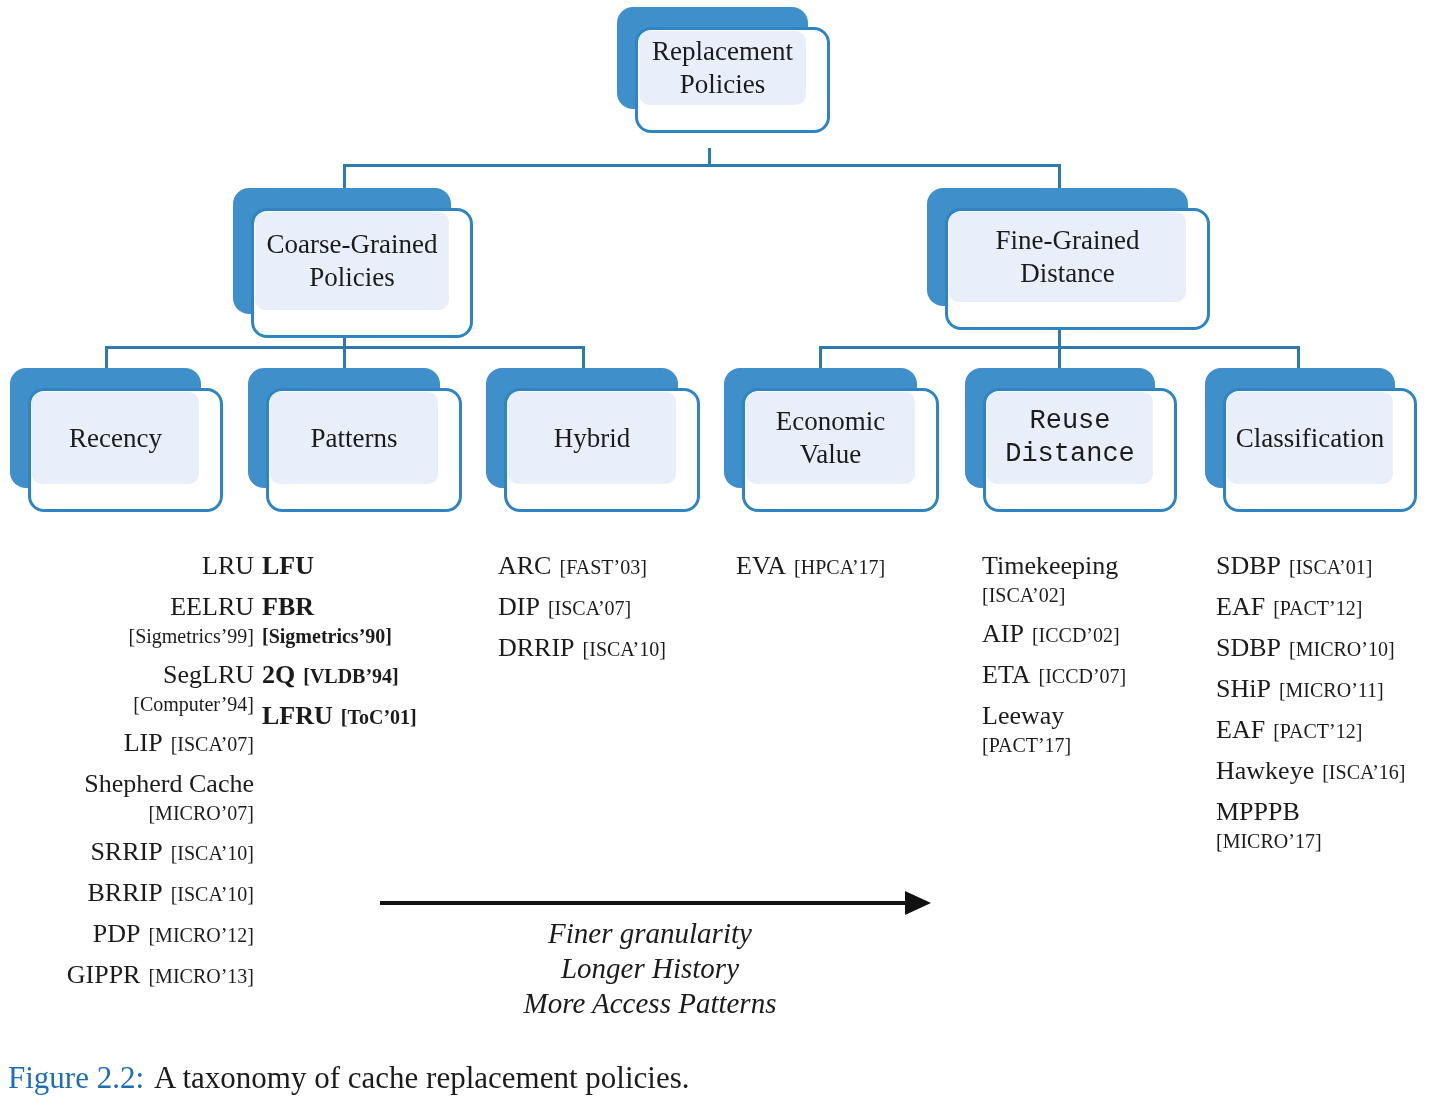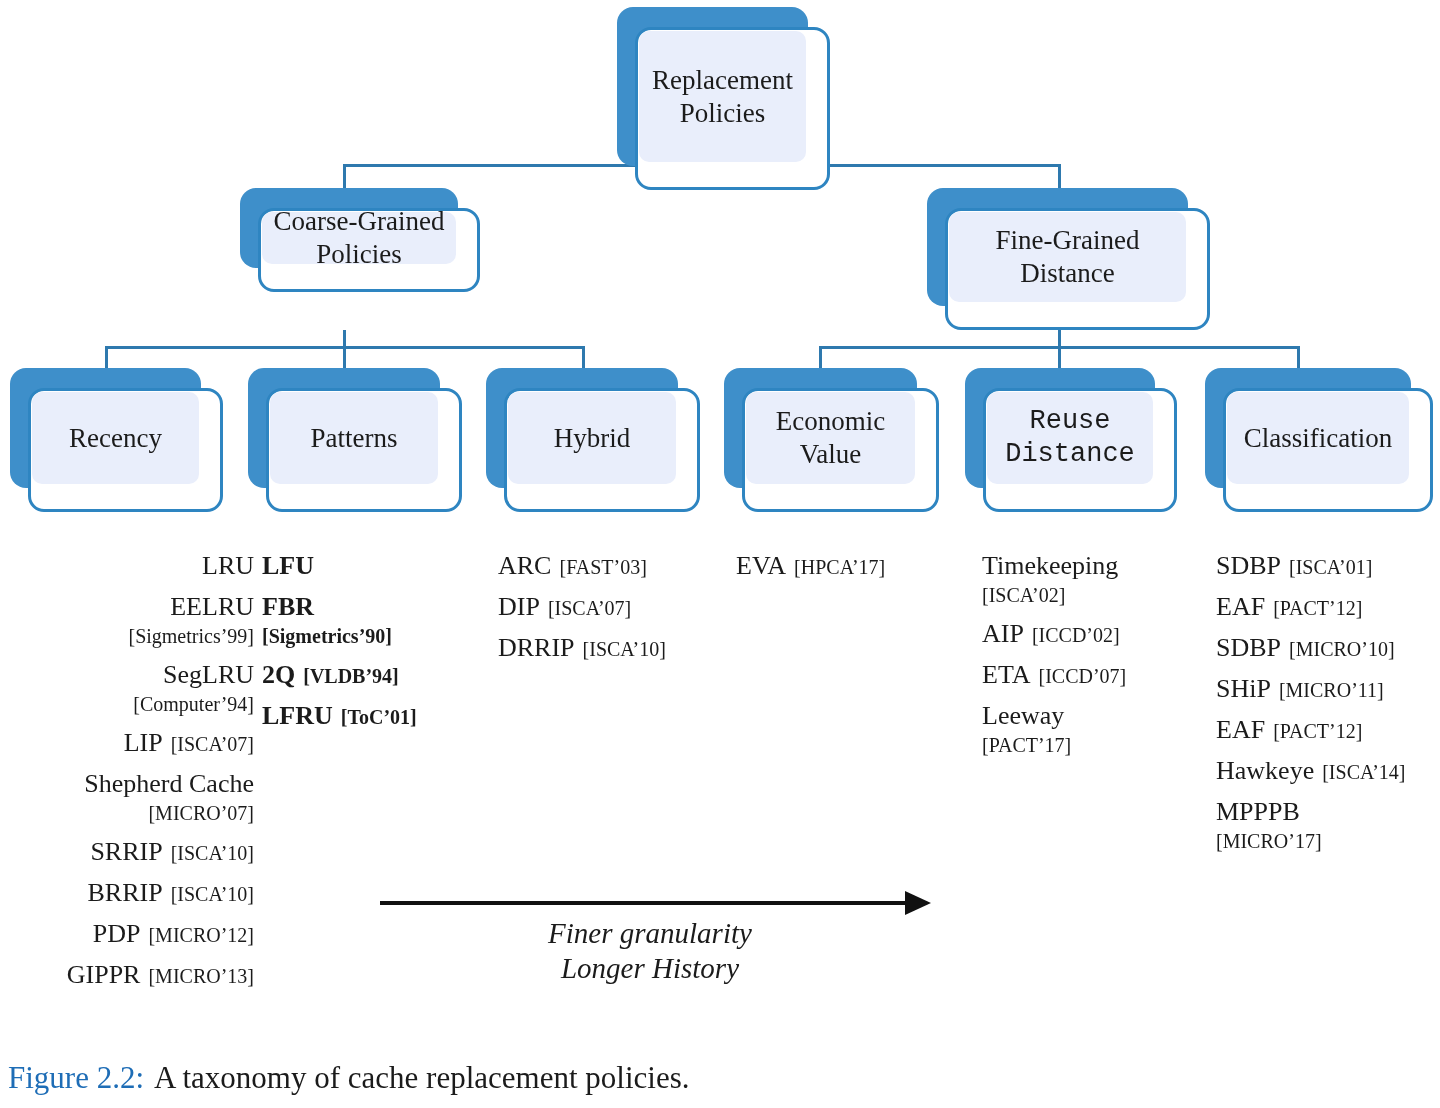--- a/index.html
+++ b/index.html
@@ -18,29 +18,29 @@
                  background:var(--node_back,#3e8fca); border-radius:16px; }
   .node .front { position:absolute; left:18px; top:20px; right:0; bottom:0;
                  background:#ffffff; border:3px solid var(--node_border,#2e85c1);
                  border-radius:16px; box-sizing:border-box; }
   .node .fillbox { position:absolute; left:22px; top:24px; right:24px; bottom:28px;
                  background:var(--node_fill,#e9eefb); border-radius:10px; }
   .node .label { position:absolute; left:22px; top:24px; right:24px; bottom:28px;
                  display:flex; align-items:center; justify-content:center;
                  text-align:center; font-size:27px; line-height:1.22; padding:0 4px; }
 
-  .n-root          { left:617px; top:7px;   width:213px; height:183px;border-radius:28px; }
-  .n-coarse        { left:240px; top:188px; width:240px; height:104px;border-radius:16px; }
+  .n-root          { left:617px; top:7px;   width:213px; height:126px;border-radius:28px; }
+  .n-coarse        { left:233px; top:188px; width:240px; height:150px;border-radius:16px; }
   .n-fine          { left:927px; top:188px; width:283px; height:142px; }
   .n-recency       { left:10px;   top:368px; width:213px; height:144px; }
   .n-frequency     { left:248px;  top:368px; width:214px; height:144px; }
   .n-hybrid        { left:486px;  top:368px; width:214px; height:144px; }
   .n-economic      { left:724px;  top:368px; width:215px; height:144px; }
   .n-reuse         { left:965px;  top:368px; width:212px; height:144px;font-family:Liberation Mono, monospace; }
-  .n-classification{ left:1205px; top:368px; width:212px; height:144px;padding-left:16px; }
+  .n-classification{ left:1205px; top:368px; width:212px; height:144px; }
 
   
   .col { position:absolute; top:550px; }
   .c1 { left:18px;   width:236px;text-align:right; }
   .c2 { left:262px;  width:230px;font-weight:bold; }
   .c3 { left:498px;  width:232px; }
   .c4 { left:736px;  width:210px; }
   .c5 { left:982px;  width:220px; }
   .c6 { left:1216px; width:226px; }
   .item  { margin-bottom:9px; }
@@ -261,35 +261,36 @@
 
       <div class="item inline">
         <span class="pname">SHiP</span><span class="pcite">[MICRO’11]</span>
       </div>
 
       <div class="item inline">
         <span class="pname">EAF</span><span class="pcite">[PACT’12]</span>
       </div>
 
       <div class="item inline">
-        <span class="pname">Hawkeye</span><span class="pcite">[ISCA’14]</span>
+        <span class="pname">Hawkeye</span><span class="pcite">[ISCA’16]</span>
       </div>
 
       <div class="item stacked">
         <span class="pname">MPPPB</span><span class="pcite">[MICRO’17]</span>
       </div>
     </div>
 
   <div class="arrow-shaft"></div>
   <div class="arrow-head"></div>
   <div class="arrow-note">
 
       <div class="note-line">Finer granularity</div>
 
       <div class="note-line">Longer History</div>
 
+      <div class="note-line">More Access Patterns</div>
     </div>
 
   <div class="caption">
     <span class="cap-label">Figure 2.2:</span><span class="cap-text">A taxonomy of cache replacement policies.</span>
   </div>
 
 </div>
 
 </body></html>

